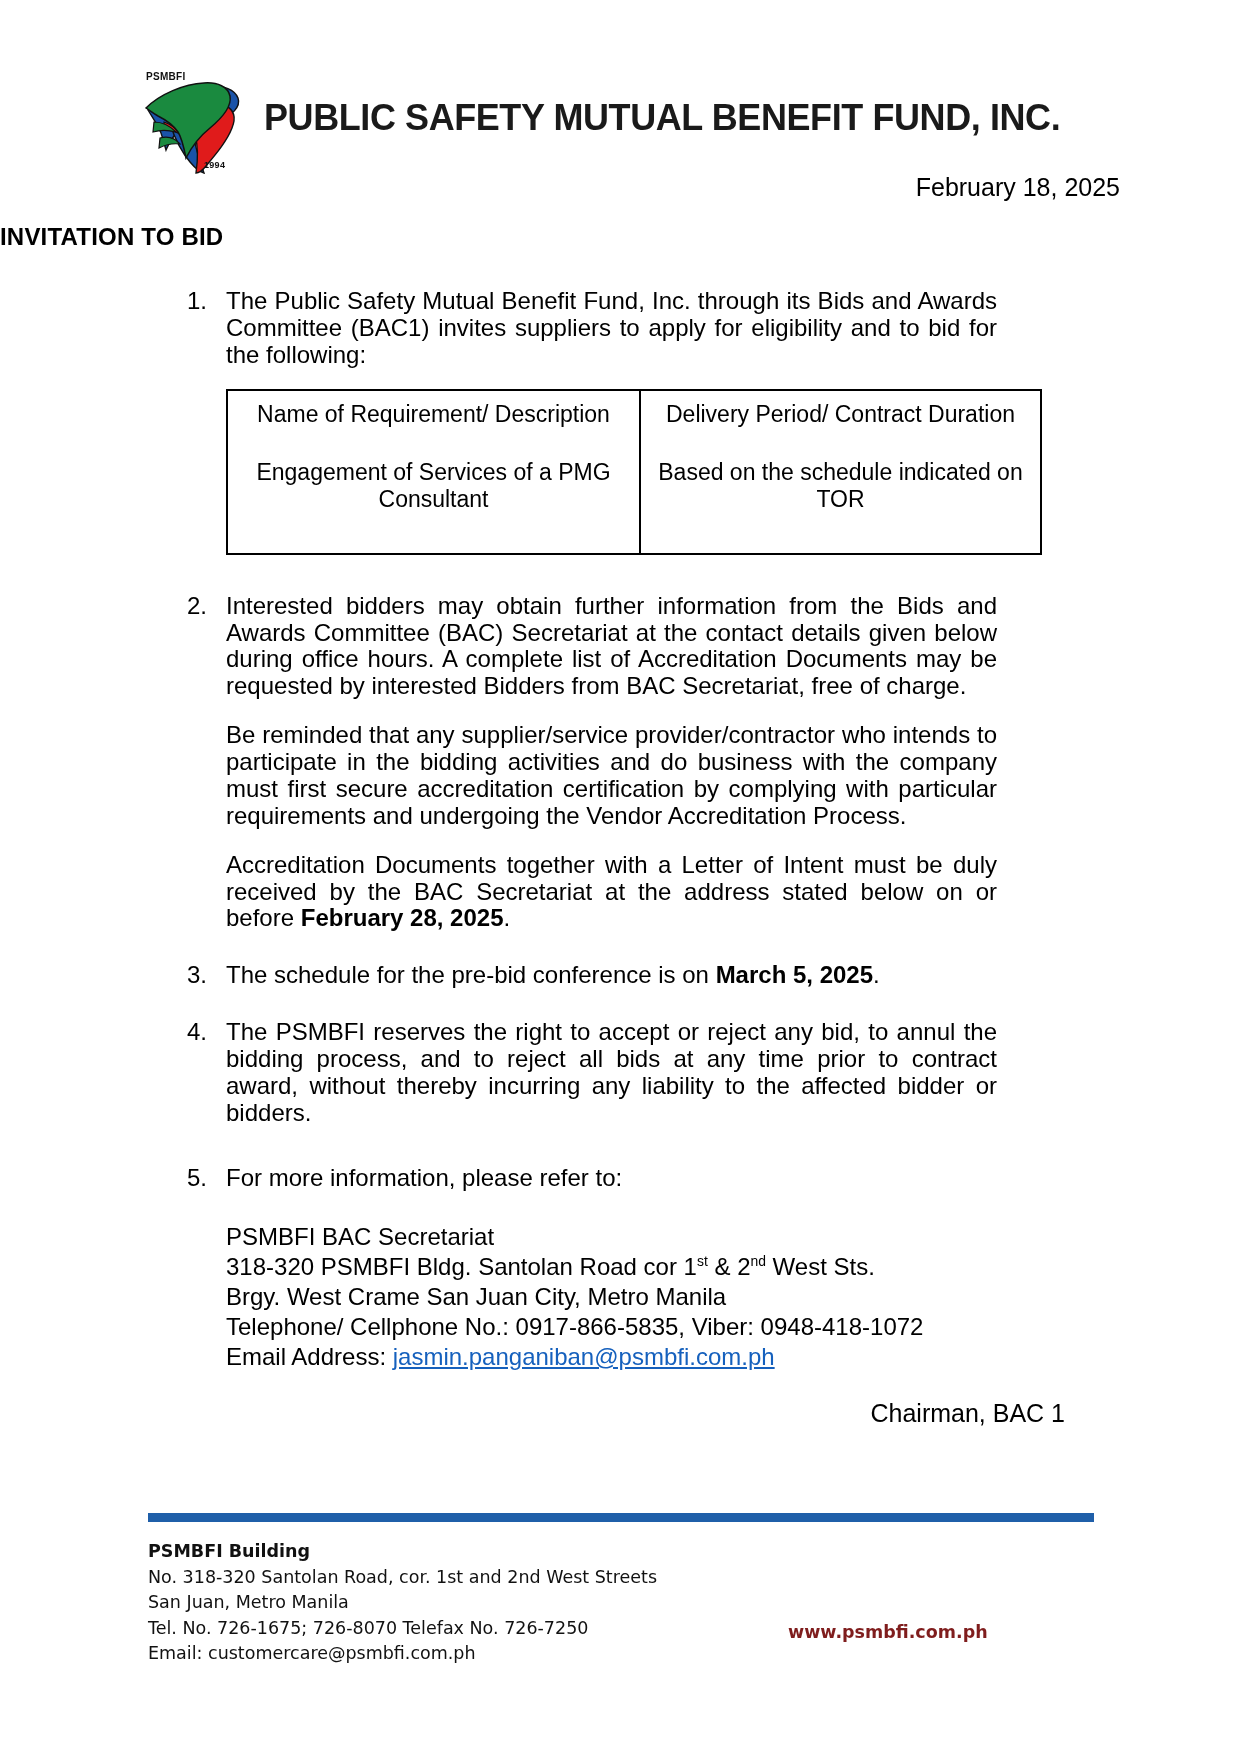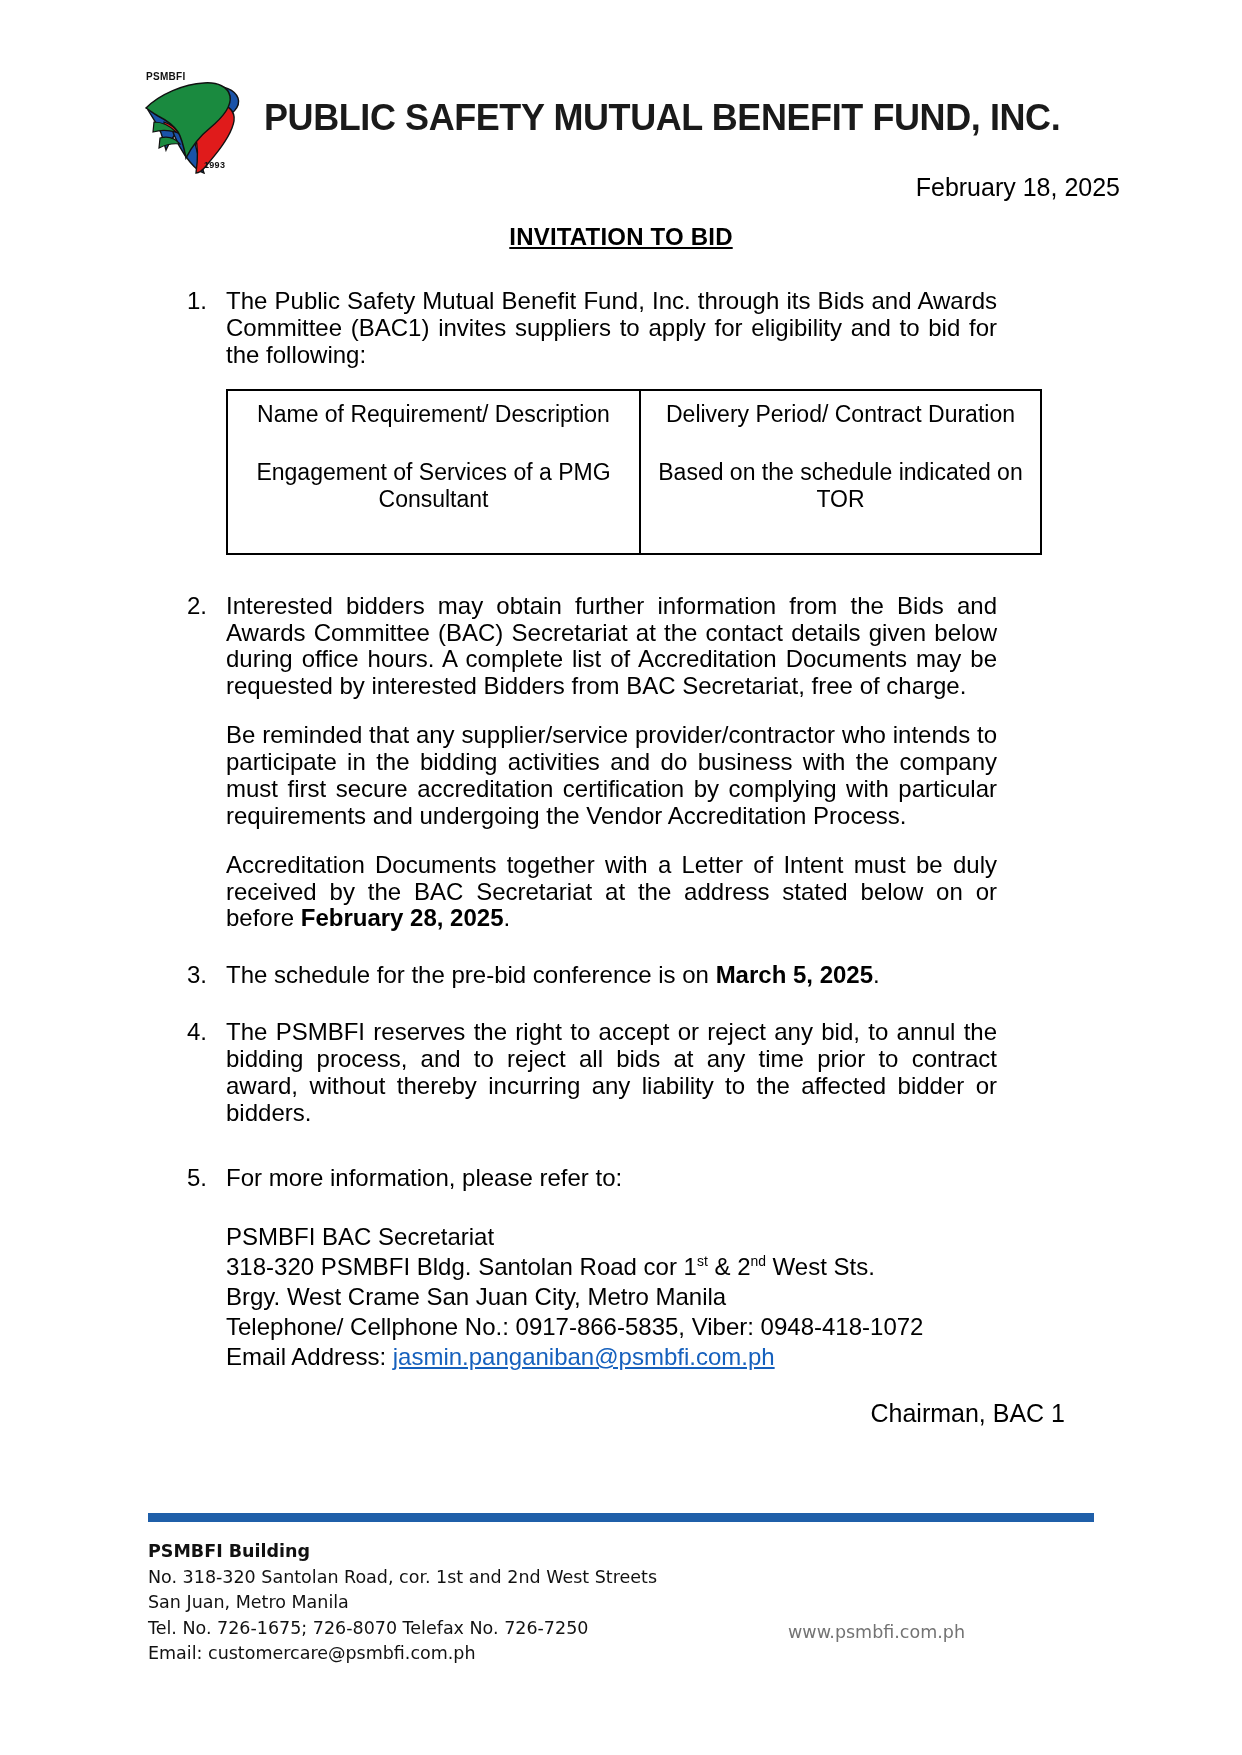--- a/index.html
+++ b/index.html
@@ -67,25 +67,24 @@
     right: 122px;
     top: 172px;
     font-size: 25px;
     line-height: 1.25;
   }
   .doc-heading {
     position: absolute;
     left: 0;
     top: 223px;
     width: 1242px;
-    text-align: center;
+    text-align: left;
     font-size: 24px;
     font-weight: bold;
     letter-spacing: 0.2px;
-    text-decoration: underline;
   }
 
   .content {
     position: absolute;
     left: 187px;
     top: 288px;
     width: 810px;
   }
 
   ol.items {
@@ -194,23 +193,23 @@
     font-size: 17.5px;
     line-height: 1.46;
     color: #111;
   }
   .footer-left { float: left; }
   .footer .f-bold { font-weight: bold; }
   .footer-site {
     position: absolute;
     left: 640px;
     top: 81px;
-    font-weight: normal;
+    font-weight: bold;
     font-size: 17.5px;
-    color: #737373;
+    color: #7f1d1d;
   }
   b.bold { font-weight: bold; }
 </style>
 </head>
 <body>
 
 <div class="page">
 
   <div class="letterhead">
     <div class="logo-wrap">
@@ -223,21 +222,21 @@
         <path d="M46,48 C60,42 76,40 86,44 C94,48 96,56 92,66 C87,79 76,92 66,104 C62,109 58,111 56,111 C58,98 58,84 55,72 C52,60 50,52 46,48 Z" fill="#e01b1b" stroke="#111111" stroke-width="1.4"></path>
 
         <path d="M24,60 C30,62 36,66 40,72 C36,70 30,68 24,68 Z" fill="#e01b1b" stroke="#111111" stroke-width="1.2"></path>
 
         <path d="M6,46 C20,32 44,22 64,21 C78,20 88,25 90,34 C92,45 82,56 70,66 C60,74 52,84 46,96 C44,86 42,76 38,70 C34,64 26,58 18,54 C13,51 9,48 6,46 Z" fill="#1a8a3f" stroke="#111111" stroke-width="1.5"></path>
 
         <path d="M14,60 C22,60 30,64 36,70 C28,68 20,68 13,70 Z" fill="#1a8a3f" stroke="#111111" stroke-width="1.2"></path>
         <path d="M20,76 C28,74 35,76 40,82 C32,81 25,83 19,86 Z" fill="#1a8a3f" stroke="#111111" stroke-width="1.2"></path>
       </svg>
       <span class="logo-tag top">PSMBFI</span>
-      <span class="logo-tag bottom">1993</span>
+      <span class="logo-tag bottom">1994</span>
     </div>
     <div class="org-title">PUBLIC SAFETY MUTUAL BENEFIT FUND, INC.</div>
   </div>
 
   <div class="doc-date">February 18, 2025</div>
 
   <div class="doc-heading">INVITATION TO BID</div>
 
   <div class="content">
     <ol class="items">

